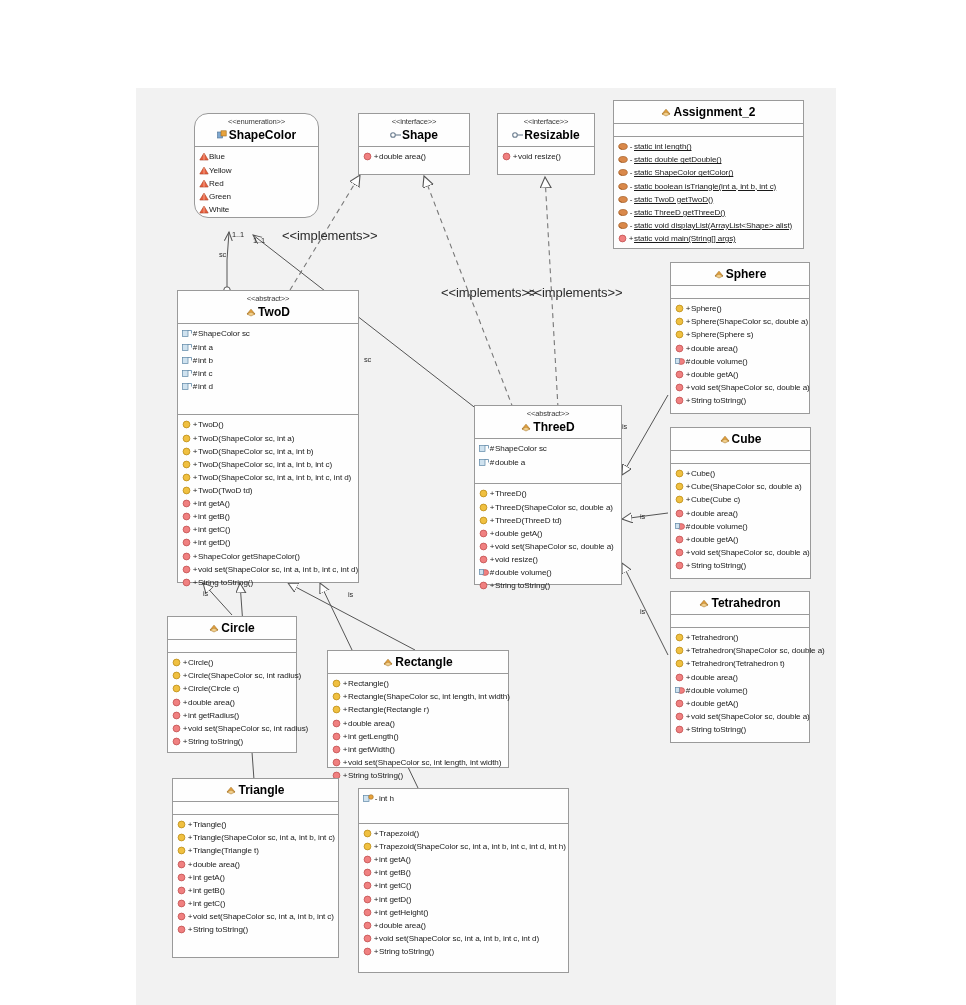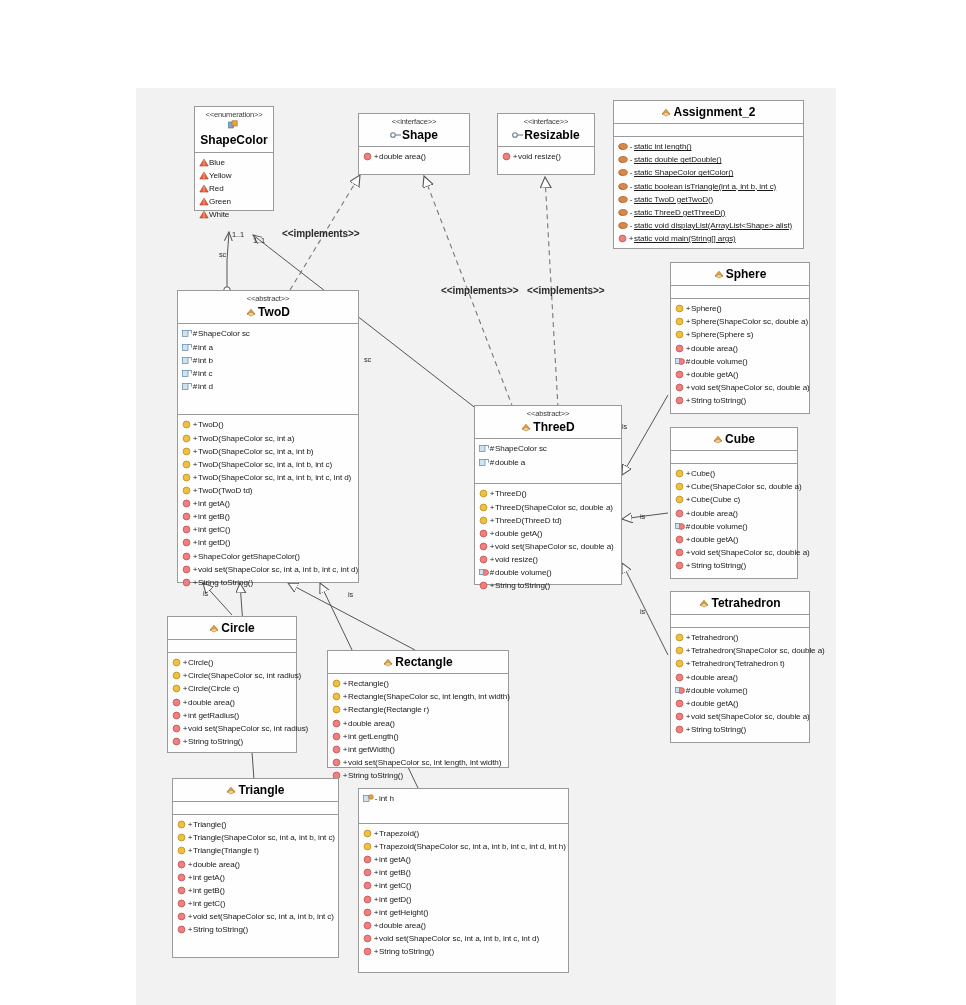--- a/index.html
+++ b/index.html
@@ -82,21 +82,21 @@
   .ico-class { width: 10px; height: 10px; vertical-align: -1px; margin-right: 2px; }
 
   .cap {
     position: absolute;
     font-size: 7.4px;
     color: #2b2b2b;
     background: transparent;
     white-space: nowrap;
     letter-spacing: -0.1px;
   }
-  .cap.stereo-lbl { font-size: 10px; font-weight: bold; }
+  .cap.stereo-lbl { font-size: 13px; }
 </style>
 </head>
 <body>
 
 <div id="canvas"></div>
 
 <svg id="edges" xmlns="http://www.w3.org/2000/svg">
   <defs>
     <marker id="hollowTri" markerWidth="12" markerHeight="12" refX="10" refY="5" orient="auto">
       <path d="M0,0 L10,5 L0,10 z" fill="#fefefe" stroke="#555" stroke-width="1"></path>
@@ -164,21 +164,21 @@
 <div class="cap stereo-lbl" style="left:282px; top:228px;">&lt;&lt;implements&gt;&gt;</div>
 <div class="cap stereo-lbl" style="left:441px; top:285px;">&lt;&lt;implements&gt;&gt;</div>
 <div class="cap stereo-lbl" style="left:527px; top:285px;">&lt;&lt;implements&gt;&gt;</div>
 
 <div class="cap" style="left:203px; top:589px;">is</div>
 <div class="cap" style="left:348px; top:590px;">is</div>
 <div class="cap" style="left:622px; top:422px;">is</div>
 <div class="cap" style="left:640px; top:512px;">is</div>
 <div class="cap" style="left:640px; top:607px;">is</div>
 
-<div class="cls" id="c-shapecolor" style="left:194px; top:106px; width:80px; height:105px;">
+<div class="cls" id="c-shapecolor" style="left:194px; top:113px; width:125px; height:105px;border-radius:14px;">
   <div class="hdr">
     <span class="stereo">&lt;&lt;enumeration&gt;&gt;</span>
     <span class="ico ico-class">
       <svg viewBox="0 0 10 10" width="10" height="10">
         <rect x="0.5" y="2" width="5" height="6" fill="#7fa8d0" stroke="#4a6f93" stroke-width="0.6"></rect>
         <rect x="4" y="0.8" width="5.2" height="5.2" fill="#e8a33d" stroke="#9c6a1c" stroke-width="0.6"></rect>
       </svg>
     </span><span class="nm">ShapeColor</span>
   </div>
   <div class="sect">
@@ -741,21 +741,21 @@
           <svg viewBox="0 0 9 9" width="9" height="9">
             <circle cx="4.5" cy="4.5" r="3.4" fill="#f08080" stroke="#c05050" stroke-width="0.8"></circle>
           </svg>
         </span>
         <span class="vis">+</span>
         <span class="txt">String toString()</span>
       </div>
     </div>
 </div>
 
-<div class="cls" id="c-cube" style="left:670px; top:427px; width:128px; height:152px;">
+<div class="cls" id="c-cube" style="left:670px; top:427px; width:141px; height:152px;">
   <div class="hdr">
     <span class="ico ico-class">
       <svg viewBox="0 0 10 10" width="10" height="10">
         <path d="M1,7 L5,2.2 L9,7 z" fill="#e8a33d" stroke="#9c6a1c" stroke-width="0.6"></path>
         <path d="M1,7 L5,5 L9,7 L5,9 z" fill="#f2cf8c" stroke="#9c6a1c" stroke-width="0.5"></path>
       </svg>
     </span><span class="nm">Cube</span>
   </div>
   <div class="sect empty"></div>
   <div class="sect">

